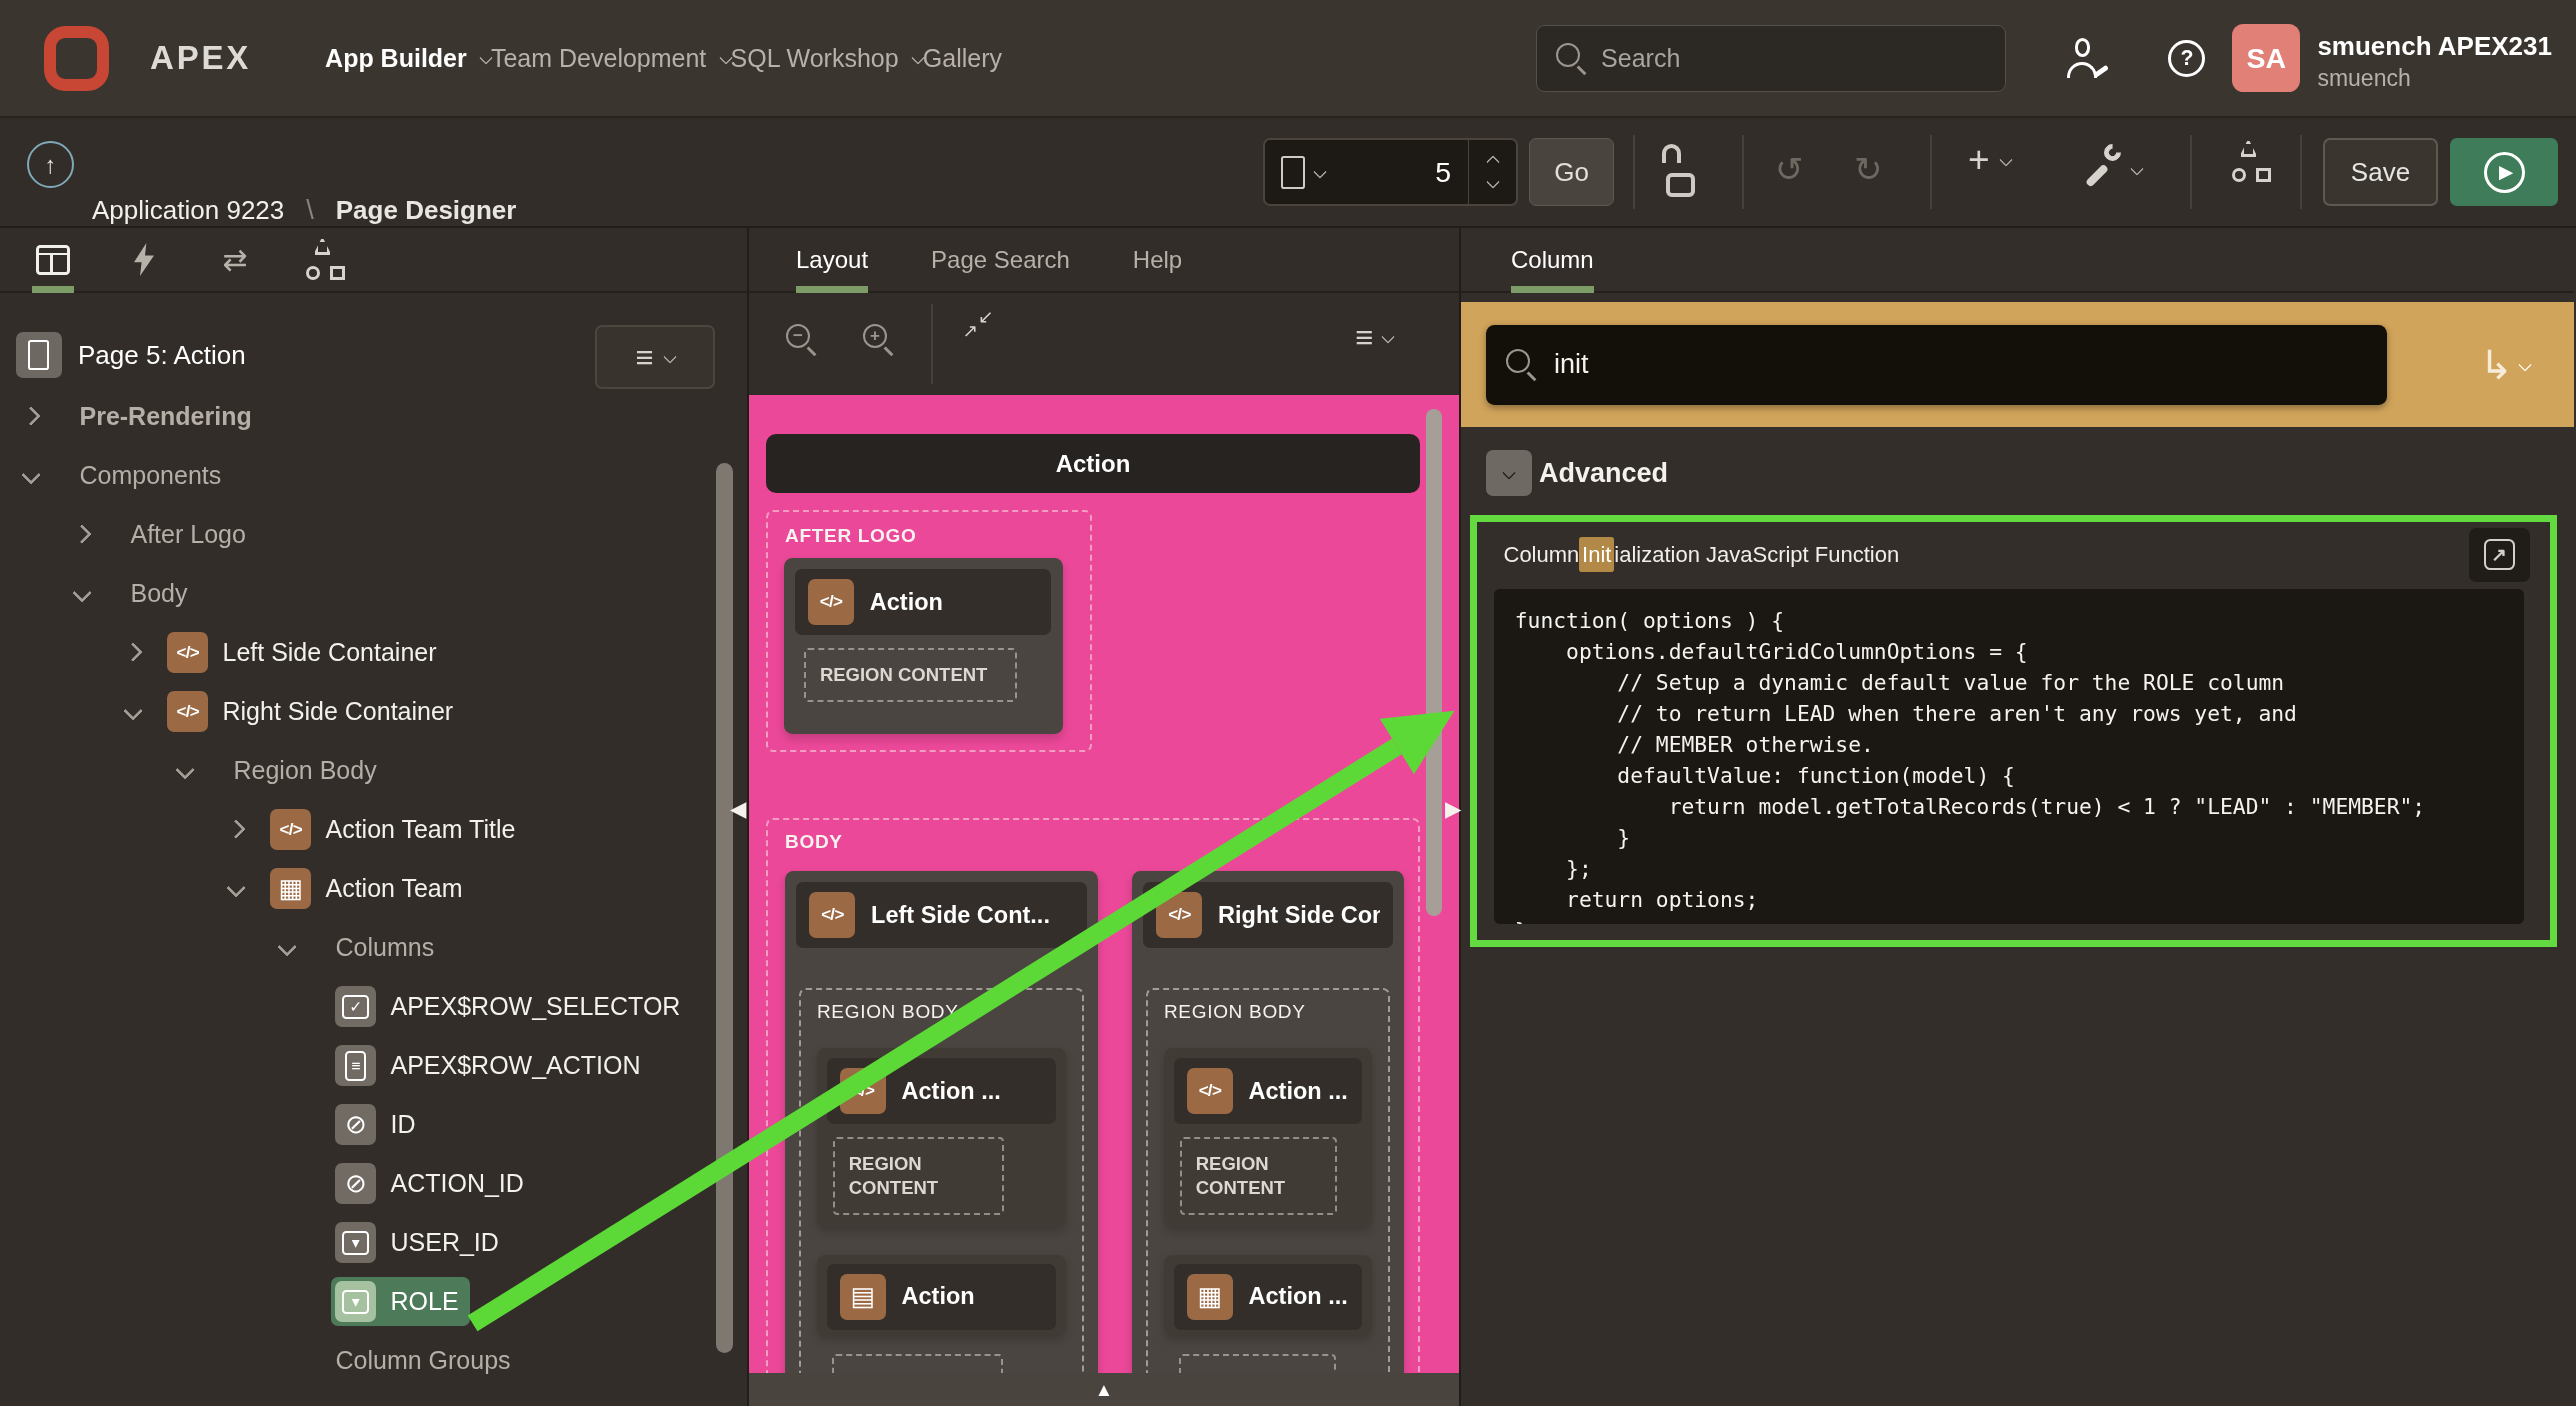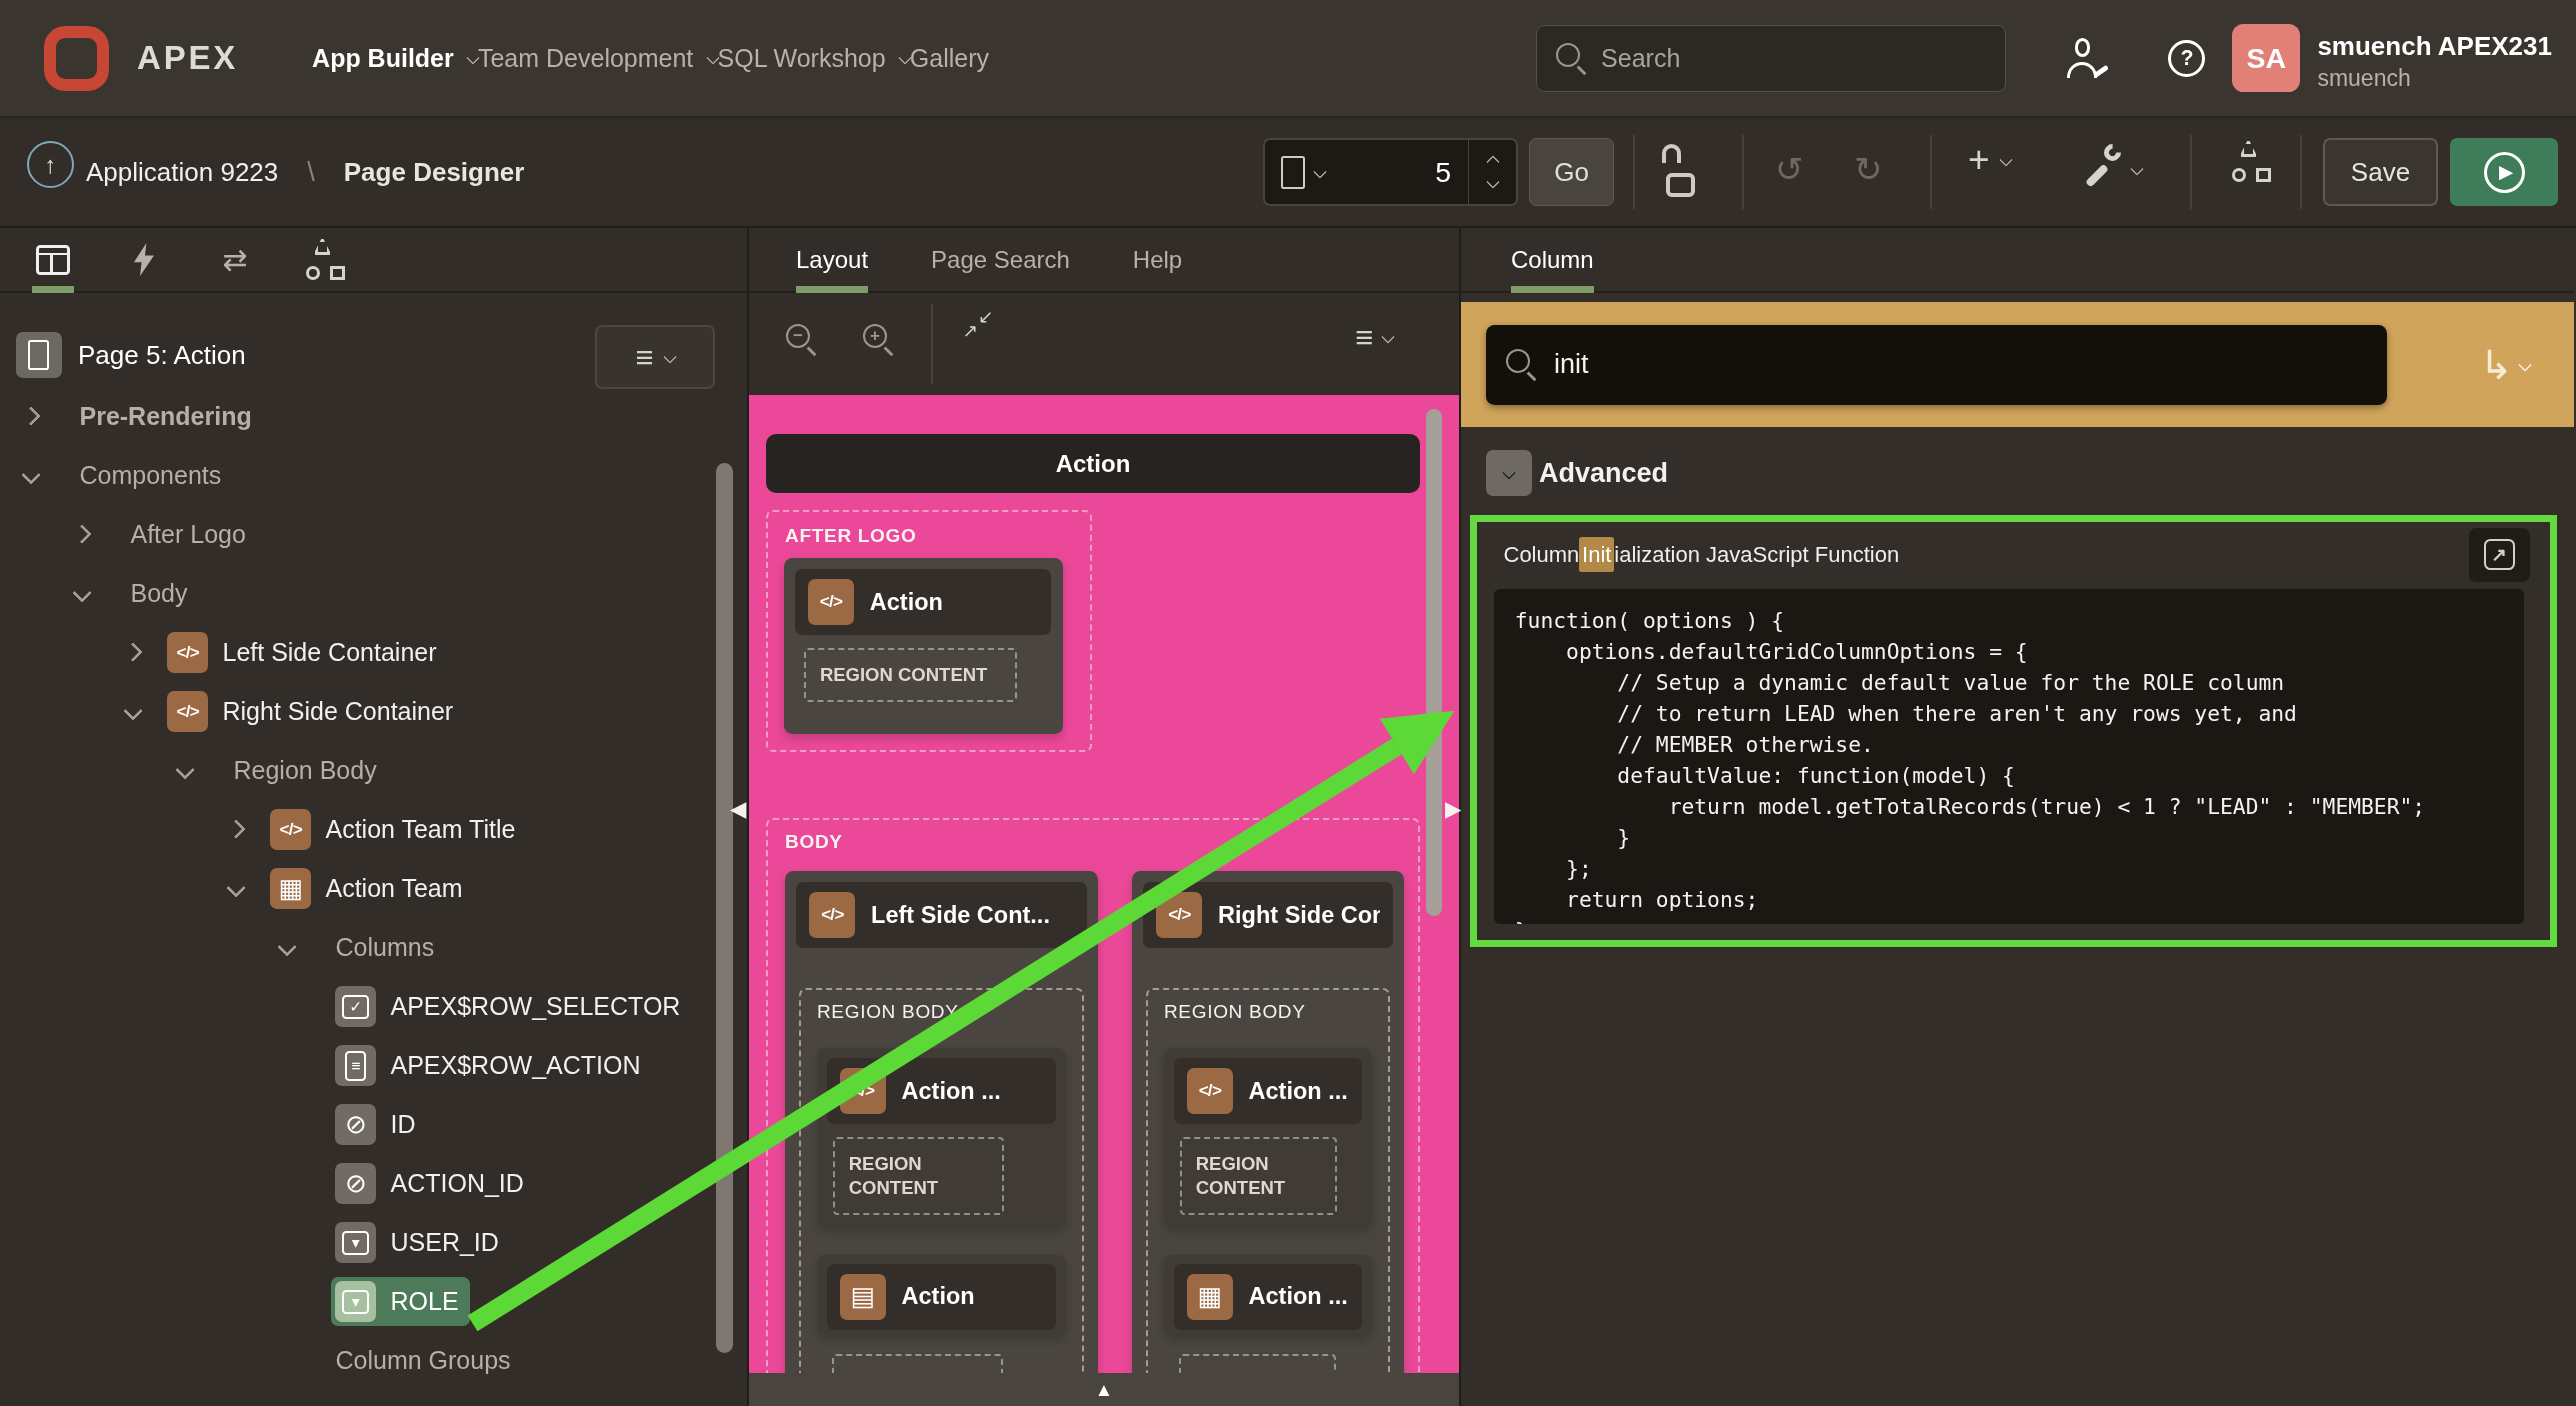--- a/index.html
+++ b/index.html
@@ -12,21 +12,21 @@
   .chev { display:inline-block; width:14.2px; height:14.2px; border-right:3.6px solid #a39d96;
           border-bottom:3.6px solid #a39d96; border-radius:1.4px; flex:none; }
   .chev.right { transform:rotate(-45deg); }
   .chev.down  { transform:rotate(45deg); }
   .chev.sm { width:10px; height:10px; border-width:2.8px; }
   .chev.up { transform:rotate(-135deg); }
   
   .topbar { position:absolute; left:0; top:0; width:2576px; height:118px; background:#3b3530;
             display:flex; align-items:center; border-bottom:2.1px solid #27231f; }
   .o-logo { width:65px; height:65px; border:12px solid #c74634; border-radius:21.3px; margin-left:44px; flex:none; }
-  .brand { font-size:33px; font-weight:700; letter-spacing:2.8px; color:#dedad5; margin-left:28px; }
+  .brand { font-size:33px; font-weight:700; letter-spacing:2.8px; color:#dedad5; margin-left:41px; }
   .nav { display:flex; align-items:center; margin-left:74px; height:100%; }
   .nav-item { display:flex; align-items:center; gap:14.2px; font-size:25px; color:#b7b1aa; height:100%; cursor:pointer; }
   .nav-item.active .nav-label { color:#ffffff; font-weight:700; }
   .topbar-right { margin-left:auto; display:flex; align-items:center; margin-right:24px; gap:61px; }
   .search-box { width:470px; height:67px; background:#2c2823; border:1.4px solid #55504a; border-radius:8.5px;
                 display:flex; align-items:center; padding:0 18.5px; gap:14.2px; }
   .search-box input { background:transparent; border:none; outline:none; color:#d8d4cf; font-size:25px;
                       font-family:"Liberation Sans",sans-serif; width:100%; }
   .search-box input::placeholder { color:#a9a49e; }
   .mag { position:relative; width:31px; height:31px; flex:none; }
@@ -41,21 +41,21 @@
              font-size:21.3px; font-weight:700; color:#fff; }
   .user-blk { display:flex; align-items:flex-end; gap:17px; margin-left:-34px; }
   .avatar { width:68px; height:68px; border-radius:11.4px; background:#e08077; display:flex; align-items:center; justify-content:center;
             font-size:28.5px; font-weight:700; color:#fff; }
   .user-txt .u1 { font-size:26px; font-weight:700; color:#fff; }
   .user-txt .u2 { font-size:23px; color:#b7b1aa; margin-top:2.8px; }
   
   .toolbar2 { position:absolute; left:0; top:118px; width:2576px; height:110px; background:#322d28; border-bottom:2.1px solid #211d19; }
   .up-circle { position:absolute; left:27px; top:23px; width:47px; height:47px; border:2.8px solid #7fa9b8; border-radius:50%;
                display:flex; align-items:center; justify-content:center; color:#e8e5e1; font-size:24px; }
-  .crumb { position:absolute; left:86px; top:0; height:100%; display:flex; align-items:center; gap:29px; font-size:26px; }
+  .crumb { position:absolute; left:92px; top:0; height:100%; display:flex; align-items:flex-end; gap:22px; font-size:26px; }
   .crumb .sep { color:#8a857f; font-size:27px; }
   .crumb .pg { font-weight:700; color:#e9e6e2; }
   .pagesel { position:absolute; left:1263px; top:20px; width:255px; height:68px; background:#1d1915; border:2.1px solid #4a443d;
              border-radius:7.1px; display:flex; align-items:center; }
   .doc-ic { width:24px; height:33px; border:2.8px solid #cfcac4; border-radius:2.8px; margin-left:15.7px; }
   .pagesel .num { flex:1; text-align:right; font-size:28.5px; color:#fff; padding-right:17px; }
   .spinner { width:48px; height:100%; border-left:1.4px solid #4a443d; display:flex; flex-direction:column; align-items:center; justify-content:center; gap:10px; }
   .go-btn { position:absolute; left:1529px; top:20px; width:85px; height:68px; background:#4a443e; border:1.4px solid #5d574f; border-radius:7.1px;
             color:#e2dfdb; font-size:26px; font-family:Liberation Sans, sans-serif; cursor:pointer; }
   .tsep { position:absolute; top:17px; width:2.1px; height:74px; background:#46413a; }

